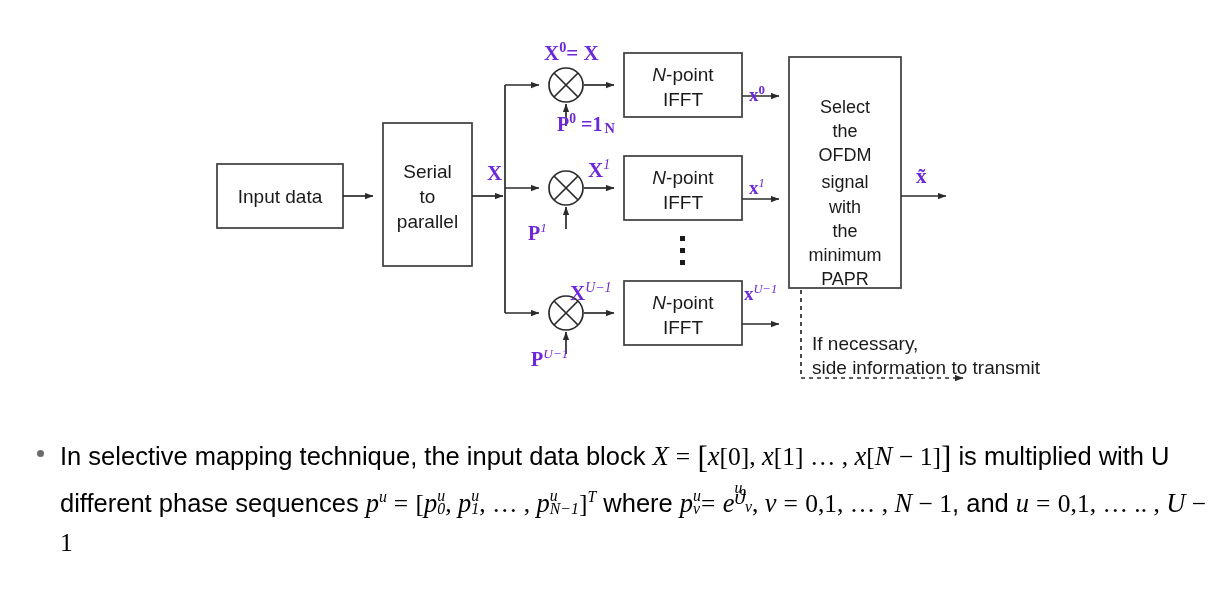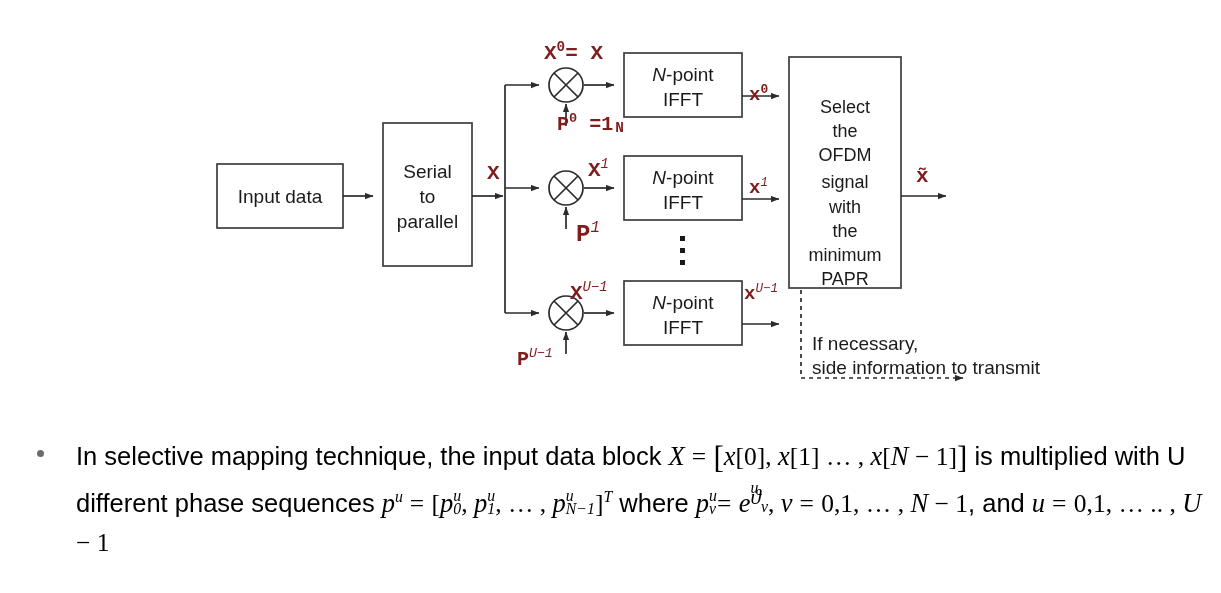--- a/index.html
+++ b/index.html
@@ -41,23 +41,23 @@
     font-size: 19px;
     fill: #1a1a1a;
   }
   .ital-n {
     font-style: italic;
   }
 
   
   .mathlbl {
     position: absolute;
-    font-family: Liberation Mono, monospace;
+    font-family: Liberation Serif, serif;
     font-weight: bold;
-    color: #7f1d1d;
+    color: #6d28d9;
     white-space: nowrap;
     line-height: 1;
   }
   .mathlbl sup, .mathlbl sub {
     font-size: 0.68em;
     font-weight: bold;
   }
   .mathlbl .lightsup {
     font-weight: normal;
     font-style: italic;
@@ -84,21 +84,21 @@
   #bullet-dot {
     position: absolute;
     left: 5px;
     top: 13px;
     width: 7px;
     height: 7px;
     border-radius: 50%;
     background: #6b6b6b;
   }
   #bullet-text {
-    margin-left: 44px;
+    margin-left: 28px;
     text-align: left;
   }
   .mi {
     font-family: "Liberation Serif", serif;
     font-style: italic;
     font-size: 1.04em;
   }
   .mn, .mo {
     font-family: "Liberation Serif", serif;
     font-style: normal;
@@ -252,25 +252,25 @@
   </svg>
 
   <div class="mathlbl" style="left:487px; top:163px; font-size:21px;"><span>X</span></div>
 
   <div class="mathlbl" style="left:544px; top:40px; font-size:21px;"><span>X</span><sup>0</sup><span>= X</span></div>
 
   <div class="mathlbl" style="left:557px; top:112px; font-size:20px;"><span>P</span><sup>0</sup><span>&nbsp;=1</span><span class="nsub">N</span></div>
 
   <div class="mathlbl" style="left:588px; top:158px; font-size:21px;"><span>X</span><sup class="lightsup">1</sup></div>
 
-  <div class="mathlbl" style="left:576px; top:221px; font-size:24px;"><span>P</span><sup class="lightsup">1</sup></div>
+  <div class="mathlbl" style="left:528px; top:221px; font-size:20px;"><span>P</span><sup class="lightsup">1</sup></div>
 
   <div class="mathlbl" style="left:570px; top:281px; font-size:21px;"><span>X</span><sup class="lightsup">U−1</sup></div>
 
-  <div class="mathlbl" style="left:517px; top:347px; font-size:20px;"><span>P</span><sup class="lightsup">U−1</sup></div>
+  <div class="mathlbl" style="left:531px; top:347px; font-size:20px;"><span>P</span><sup class="lightsup">U−1</sup></div>
 
   <div class="mathlbl" style="left:749px; top:84px; font-size:19px;"><span>x</span><sup>0</sup></div>
 
   <div class="mathlbl" style="left:749px; top:177px; font-size:19px;"><span>x</span><sup class="lightsup">1</sup></div>
 
   <div class="mathlbl" style="left:744px; top:283px; font-size:19px;"><span>x</span><sup class="lightsup">U−1</sup></div>
 
   <div class="mathlbl" style="left:916px; top:166px; font-size:21px;"><span>x̃</span></div>
 </div>
 

